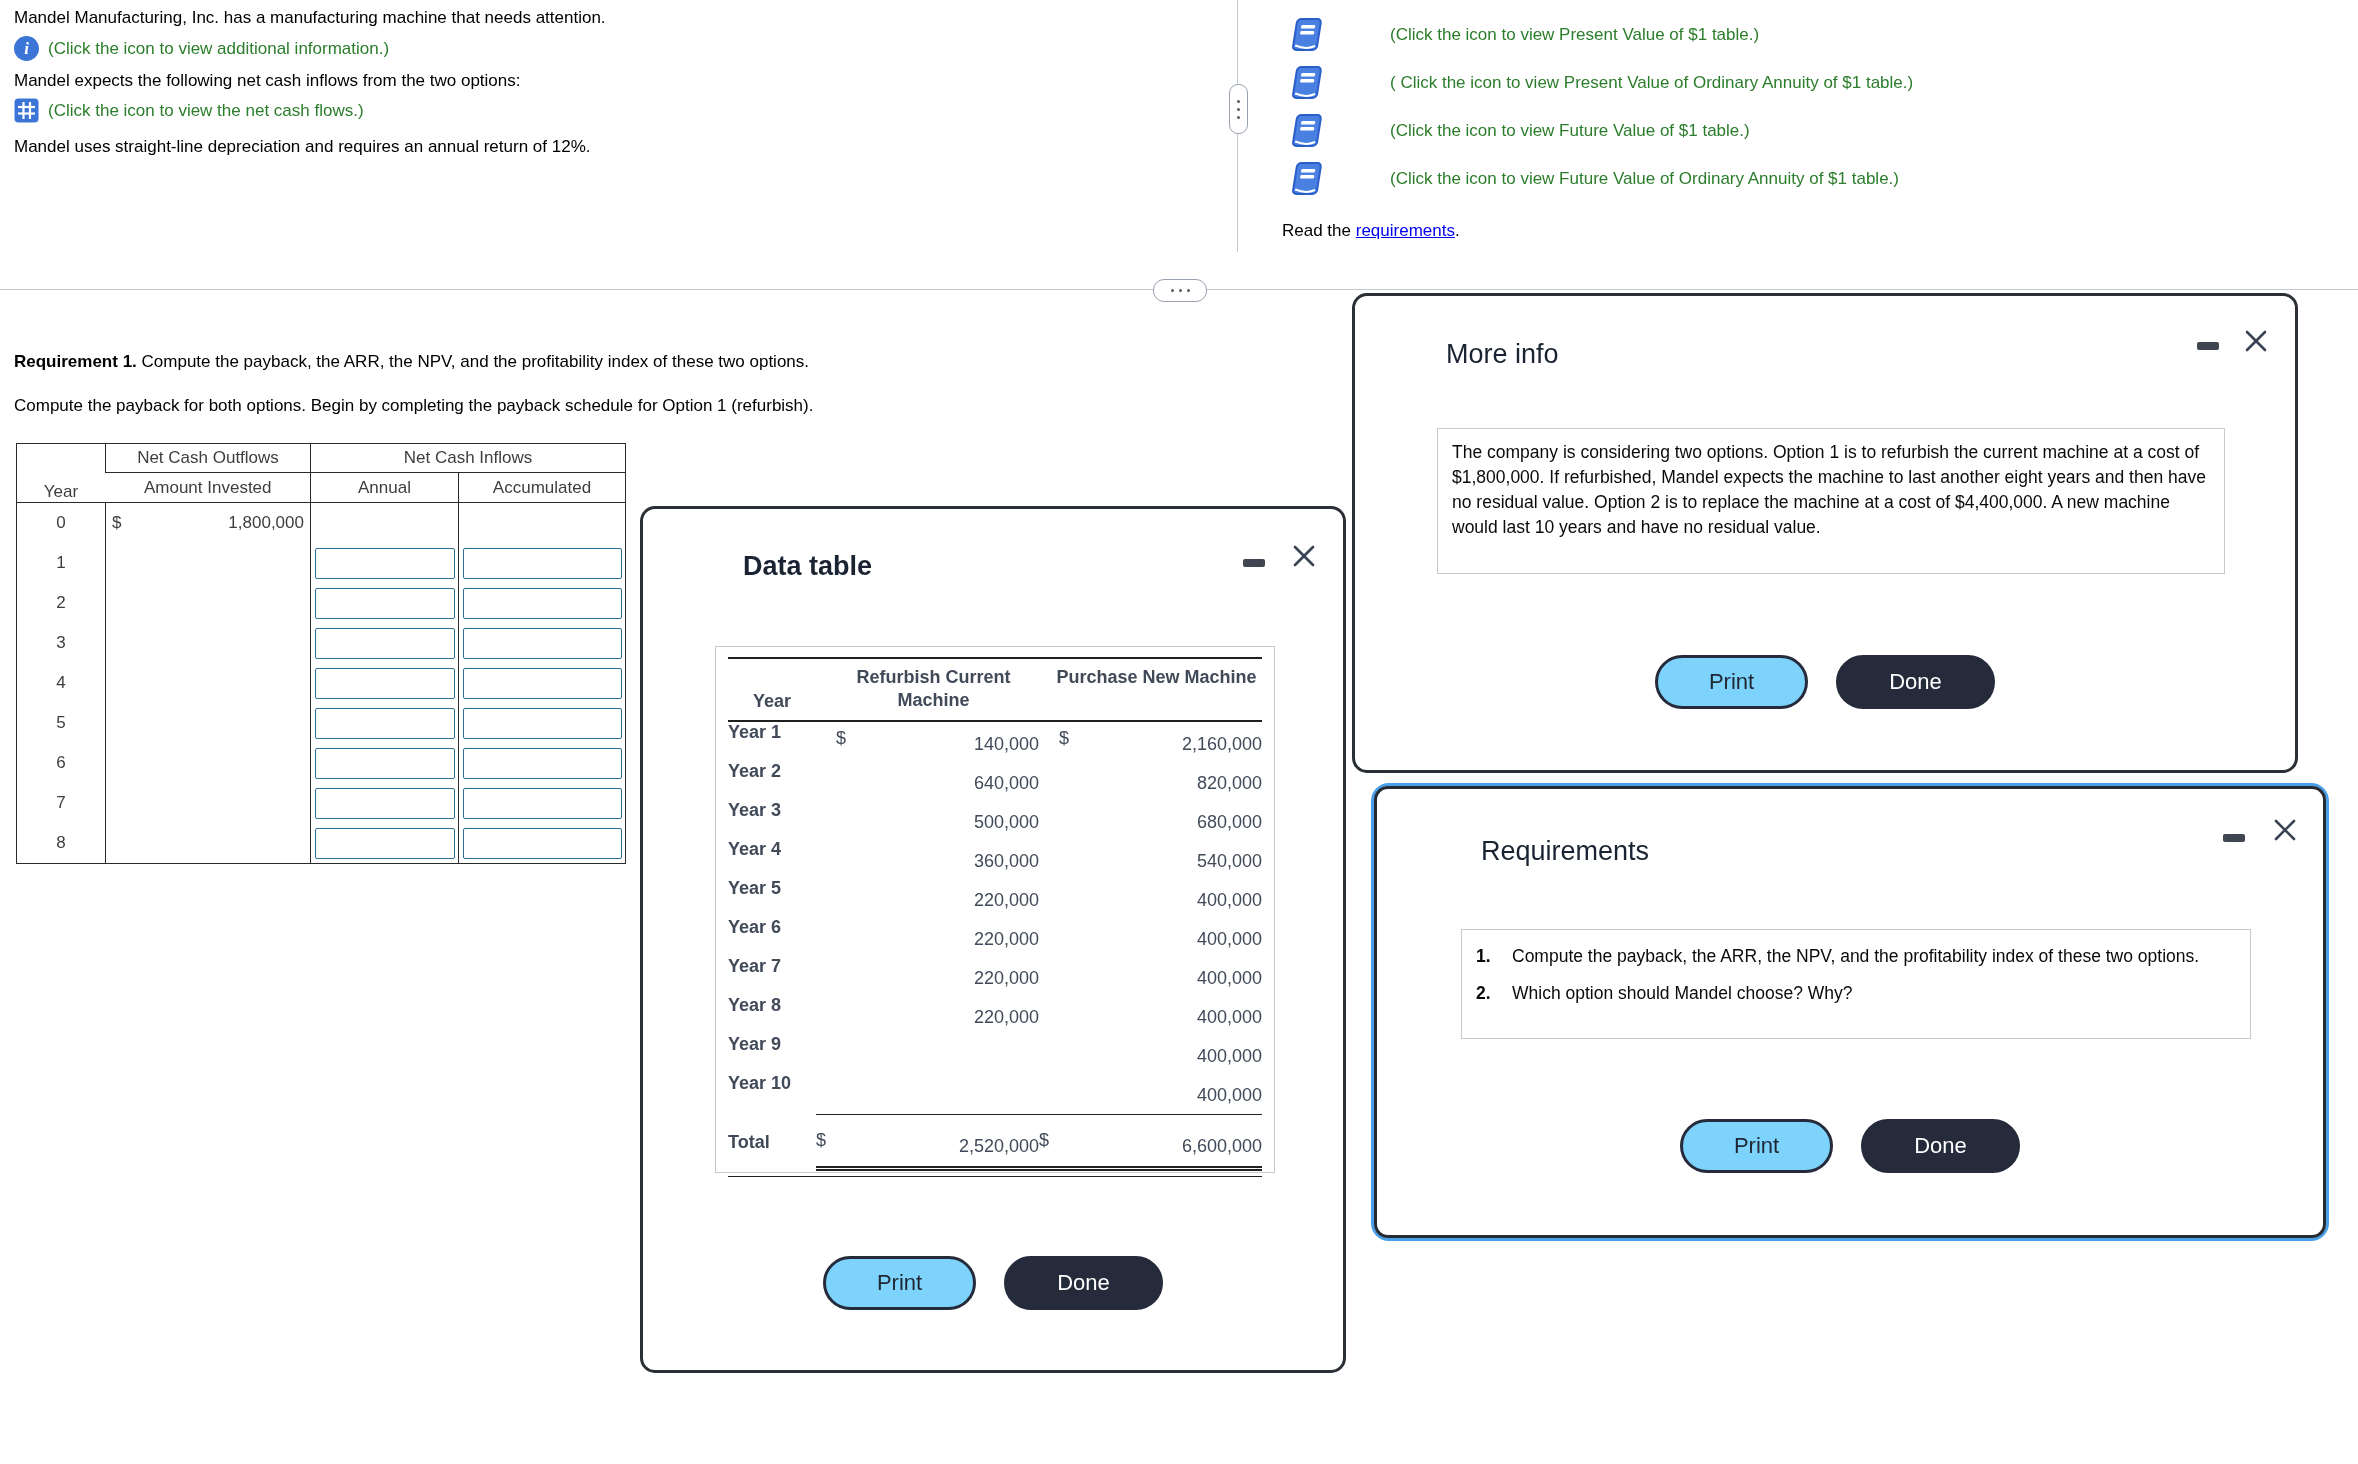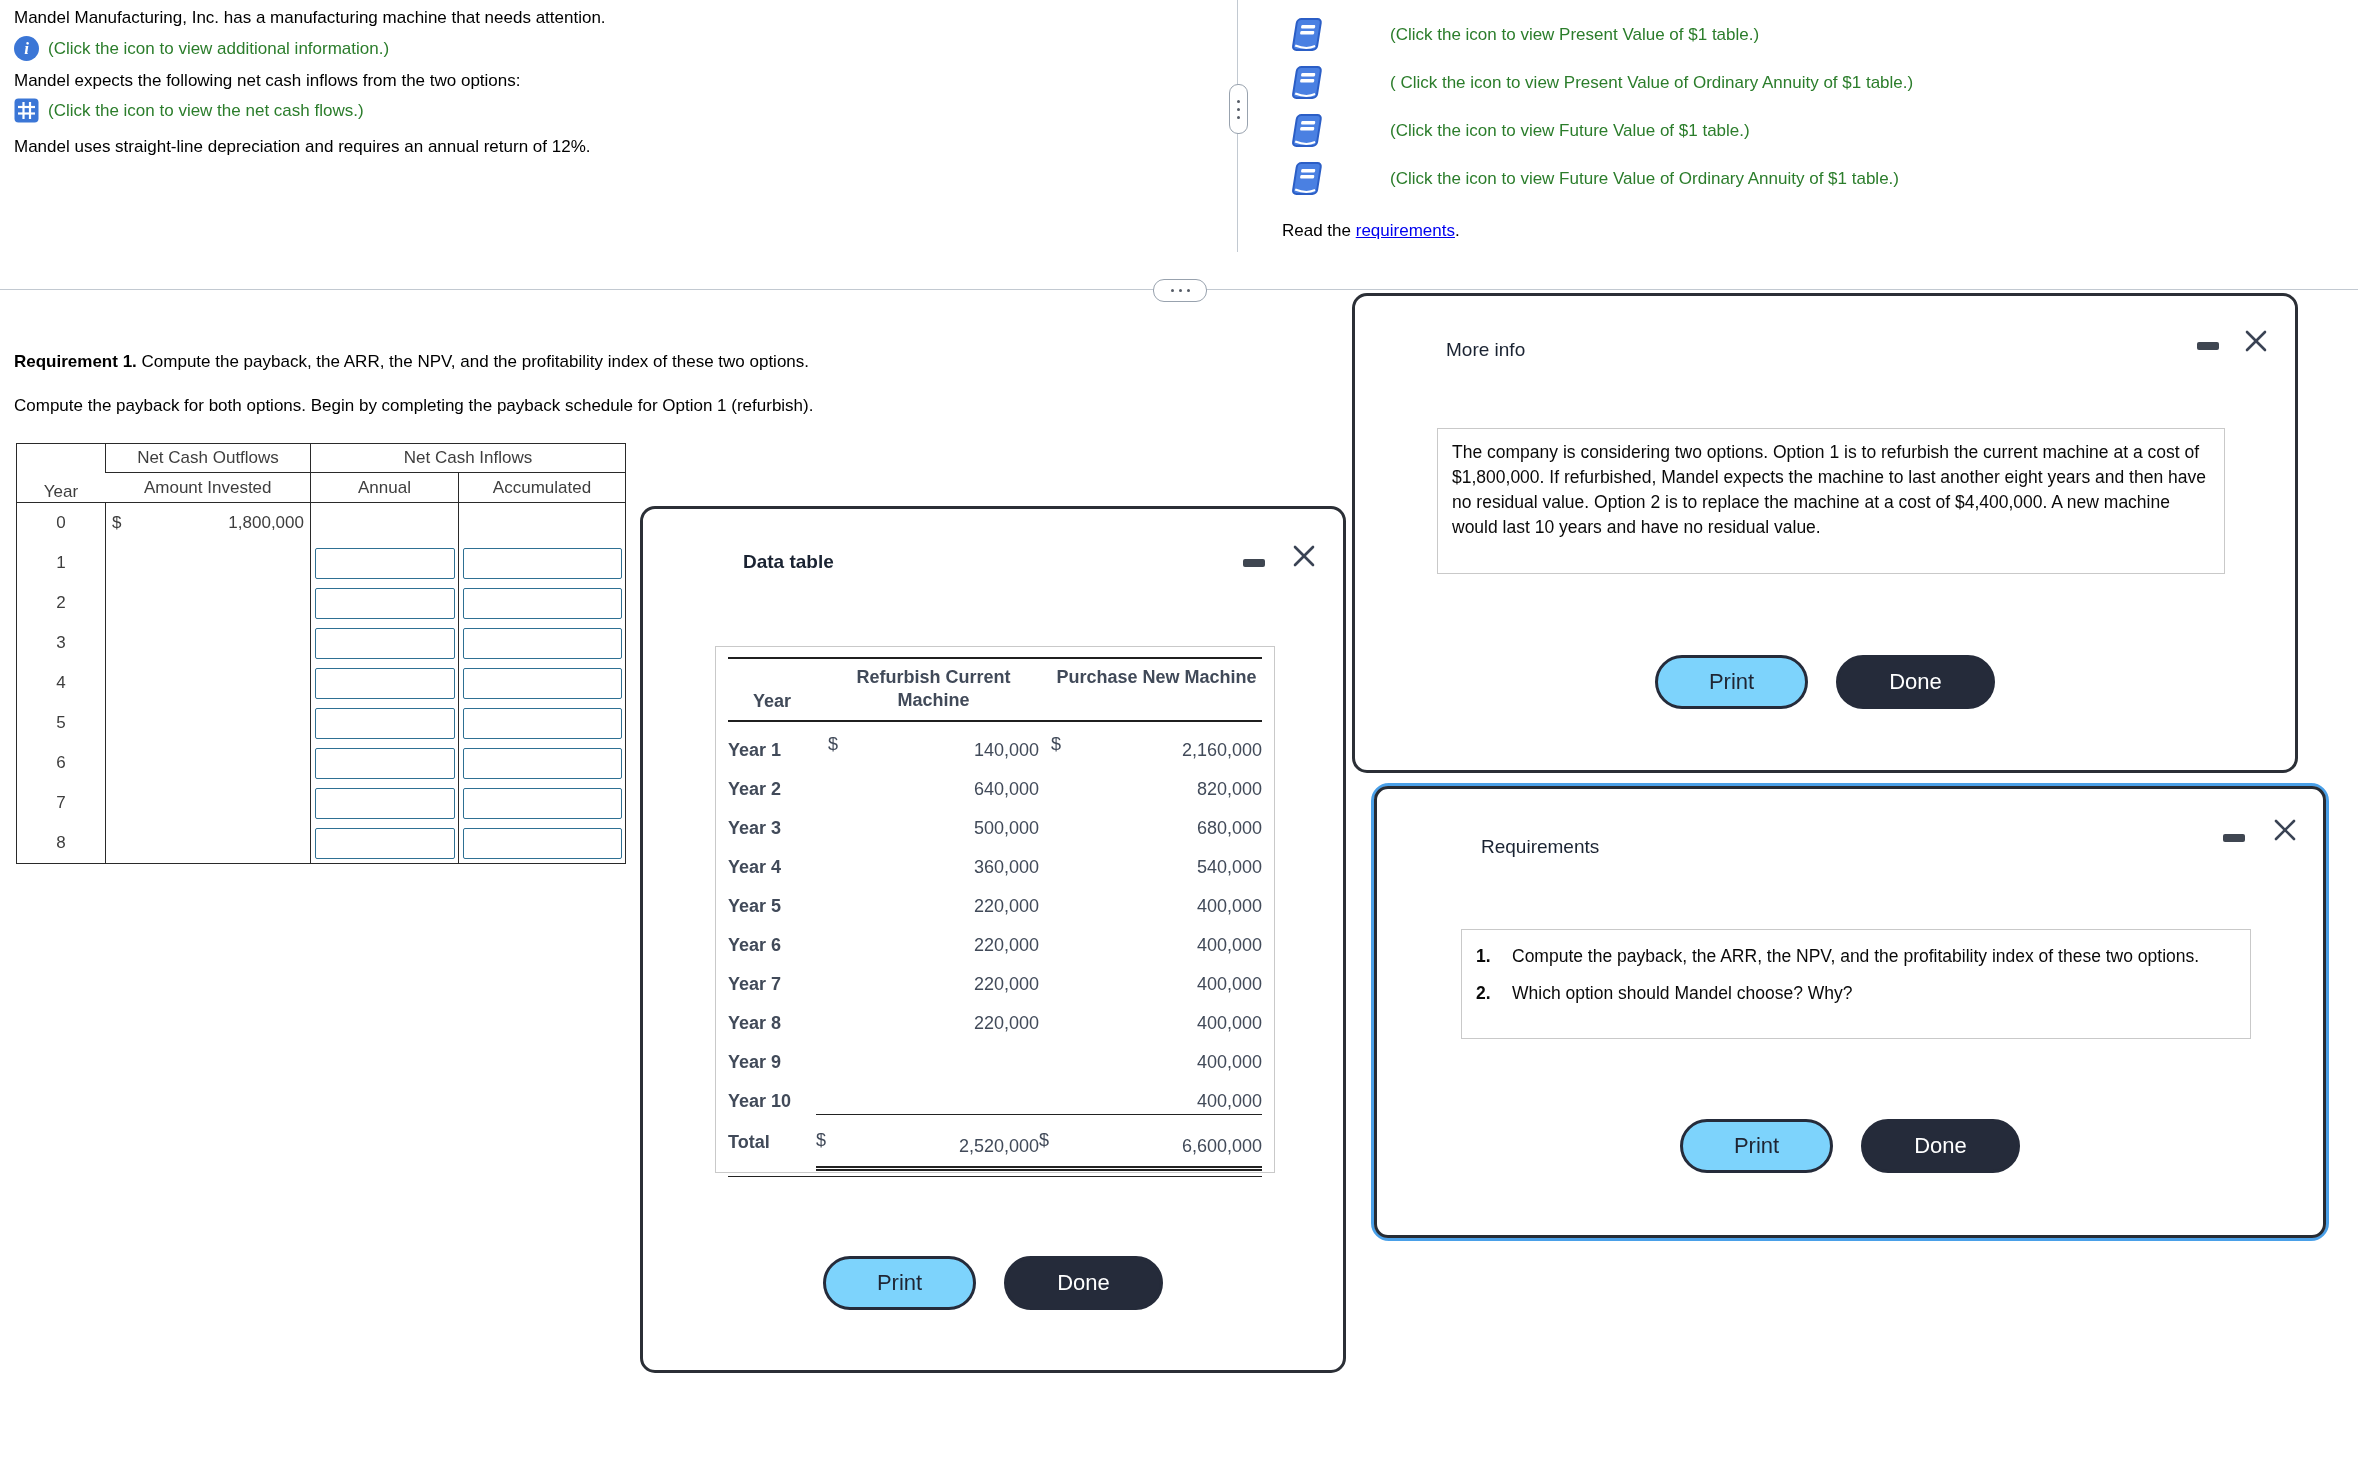--- a/index.html
+++ b/index.html
@@ -55,40 +55,40 @@
   .th-year{vertical-align:bottom;padding-bottom:5px;border-bottom:1.6px solid #2a2a2a;}
   .th-sub{height:29px;border-bottom:1.6px solid #2a2a2a;}
   #pb-table tbody td{height:40px;}
   td.c-year{text-align:center;}
   .money{display:flex;justify-content:space-between;padding:0 6px;}
   .pb-input{display:block;width:calc(100% - 7px);height:31px;margin:0 auto;border:1.6px solid #2e7093;
             border-radius:2px;background:#fff;box-sizing:border-box;}
 
   
   .dialog{background:#fff;border:3px solid #2b2f36;border-radius:15px;z-index:5;}
-  .dlg-title{position:absolute;font-size:19px;color:#1a2332;font-weight:500;}
+  .dlg-title{position:absolute;font-size:27px;color:#1a2332;font-weight:500;}
   .min-btn{position:absolute;width:22px;height:8px;background:#3f4651;border-radius:2px;cursor:pointer;}
   .x-btn{position:absolute;width:26px;height:26px;cursor:pointer;}
   .btn-row{position:absolute;left:0;width:100%;display:flex;justify-content:center;gap:28px;}
   .btn{height:54px;border-radius:27px;display:flex;align-items:center;justify-content:center;
        font-size:22px;cursor:pointer;box-sizing:border-box;}
   .btn-print{width:153px;background:#7dd3fc;border:3px solid #252b3a;color:#1f2533;}
   .btn-done{width:159px;background:#252b3a;color:#fff;border:3px solid #252b3a;}
   .content-box{position:absolute;border:1px solid #c9c9c9;background:#fff;box-sizing:border-box;}
 
   
   #dt-dialog{left:640px;top:506px;width:700px;height:861px;position:absolute;}
   #dt-dialog .dlg-title{left:100px;top:42px;font-weight:bold;}
   #dt-wrap{left:72px;top:137px;width:560px;height:527px;padding:10px 12px;font-size:18px;color:#414a59;}
   .dt-head{display:flex;gap:12px;border-top:2px solid #1f1f1f;border-bottom:2px solid #1f1f1f;padding:7px 0 8px;}
   .dt-year{width:88px;font-weight:bold;flex:none;}
   .dt-head .dt-year{align-self:flex-end;text-align:center;}
   .dt-grp{flex:1;display:flex;align-items:center;}
   .dt-head-grp{display:block !important;text-align:center;font-weight:bold;line-height:23px;}
-  .dt-row{display:flex;gap:12px;height:39px;align-items:flex-end;}
+  .dt-row{display:flex;gap:20px;height:39px;align-items:flex-start;}
   .dt-cur{width:24px;flex:none;}
   .dt-val{flex:1;text-align:right;margin-top:12px;}
   .dt-total-row{display:flex;align-items:center;margin-top:2px;}
   .dt-total-row .dt-grp{border-top:1.6px solid #222;border-bottom:5px double #222;padding:9px 0;}
   .dt-bottom-rule{border-top:1.6px solid #222;margin-top:5px;}
   #dt-dialog .btn-row{top:747px;}
 
   
   #mi-dialog{left:1352px;top:293px;width:940px;height:474px;position:absolute;}
   #mi-dialog .dlg-title{left:91px;top:43px;}

